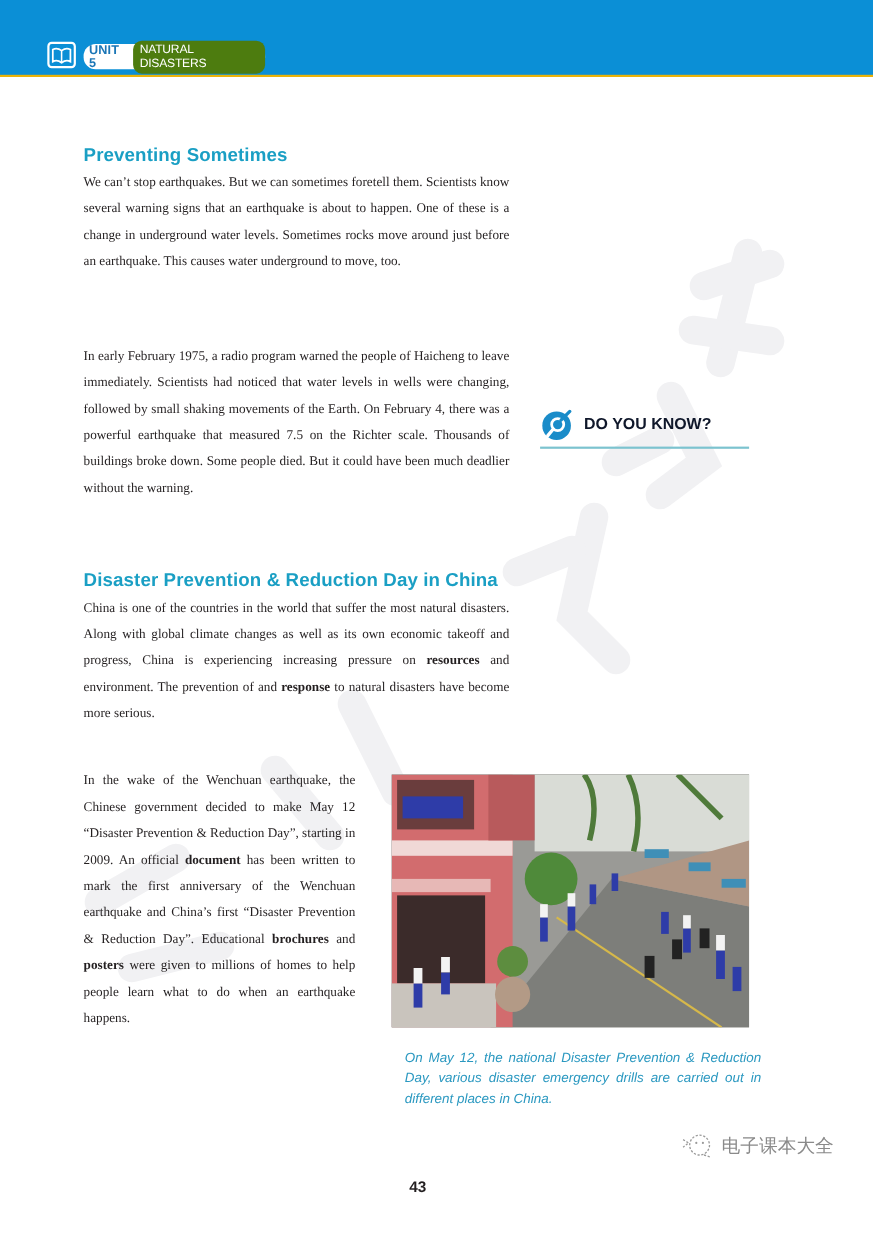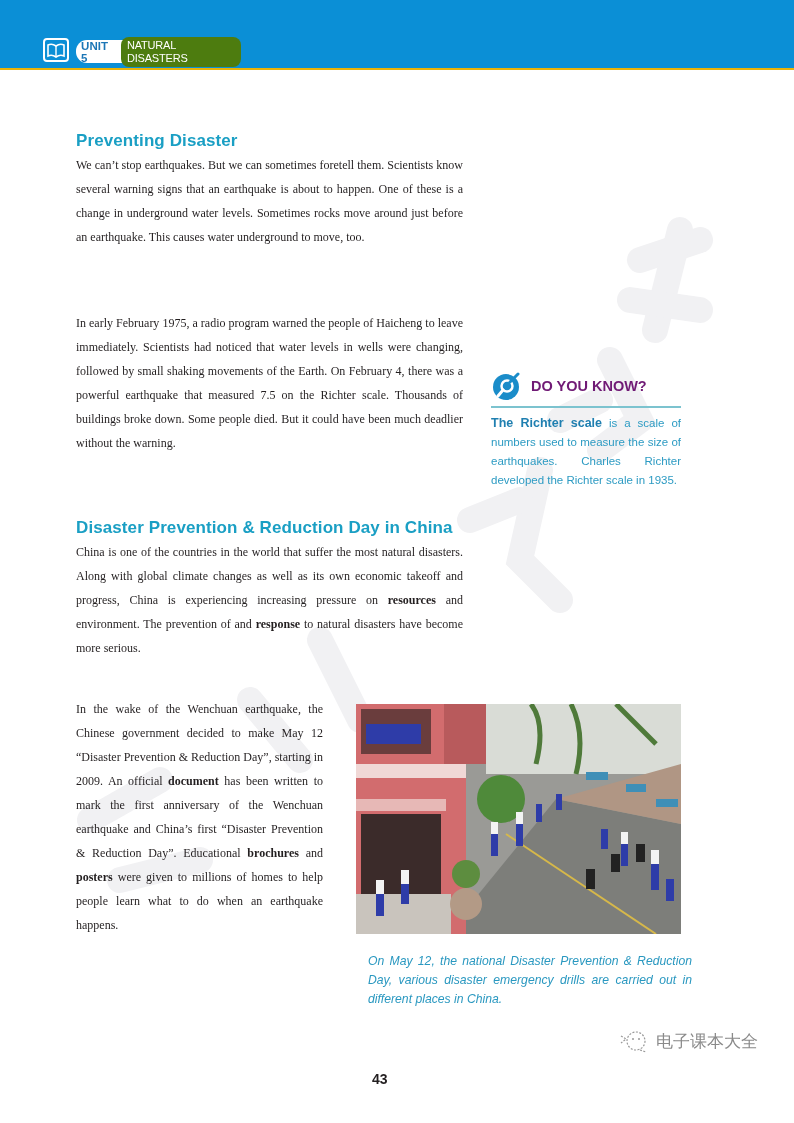--- a/index.html
+++ b/index.html
@@ -48,21 +48,21 @@
       text-align: justify; margin: 0;
     }
     .para b { font-weight: bold; }
 
     .dyk {
       position: absolute; left: 491px; top: 370px; width: 190px;
       font-family: "Liberation Sans", sans-serif;
     }
     .dyk-head { display: flex; align-items: center; height: 32px; }
     .dyk-icon { width: 32px; height: 32px; }
-    .dyk-title { font-weight: bold; font-size: 14.5px; color: #701a75; margin-left: 8px; }
+    .dyk-title { font-weight: bold; font-size: 14.5px; color: #0f172a; margin-left: 8px; }
     .dyk-rule { height: 2px; background: #7cc3cf; margin: 4px 0 6px 0; }
     .dyk-text { font-size: 11.5px; line-height: 19px; color: #2d9bc3; text-align: justify; margin: 0; }
     .dyk-text b { color: #1f7fb0; font-size: 12.5px; }
 
     .photo {
       position: absolute; left: 356px; top: 704px; width: 325px; height: 230px;
       overflow: hidden; background: #8f8f8c;
     }
     .caption {
       position: absolute; left: 357px; top: 941px; width: 324px;
@@ -105,36 +105,35 @@
       <path d="M560 420 L600 400"></path>
     <path d="M540 470 L520 560 L560 600"></path>
       <path d="M470 520 L520 500"></path>
     <path d="M320 640 L360 720"></path>
       <path d="M250 700 L300 760"></path>
     <path d="M90 820 L160 780"></path>
       <path d="M120 880 L200 860"></path>
   </g>
 </svg>
 
-<div class="heading" style="top:131px;">Preventing Disaster</div>
+<div class="heading" style="top:131px;">Preventing Sometimes</div>
 <p class="para" style="top:153px;">We can’t stop earthquakes. But we can sometimes foretell them. Scientists know several warning signs that an earthquake is about to happen. One of these is a change in underground water levels. Sometimes rocks move around just before an earthquake. This causes water underground to move, too.</p>
 <p class="para" style="top:311px;">In early February 1975, a radio program warned the people of Haicheng to leave immediately. Scientists had noticed that water levels in wells were changing, followed by small shaking movements of the Earth. On February 4, there was a powerful earthquake that measured 7.5 on the Richter scale. Thousands of buildings broke down. Some people died. But it could have been much deadlier without the warning.</p>
 
 <div class="dyk">
   <div class="dyk-head">
     <svg class="dyk-icon" viewBox="0 0 32 32">
       <circle cx="15" cy="17" r="13" fill="#1a8cc9"></circle>
       <circle cx="16" cy="16" r="5.5" fill="none" stroke="#fff" stroke-width="2.5"></circle>
       <line x1="12" y1="20" x2="7" y2="26" stroke="#fff" stroke-width="3" stroke-linecap="round"></line>
       <line x1="19" y1="12" x2="27" y2="4" stroke="#1a8cc9" stroke-width="3" stroke-linecap="round"></line>
     </svg>
     <span class="dyk-title">DO YOU KNOW?</span>
   </div>
   <div class="dyk-rule"></div>
-  <p class="dyk-text"><b>The Richter scale</b><span> is a scale of numbers used to measure the size of earthquakes. Charles Richter developed the Richter scale in 1935.</span></p>
 </div>
 
 <div class="heading" style="top:518px;">Disaster Prevention &amp; Reduction Day in China</div>
 <p class="para" style="top:540px;"><span>China is one of the countries in the world that suffer the most natural disasters. Along with global climate changes as well as its own economic takeoff and progress, China is experiencing increasing pressure on </span><b>resources</b><span> and environment. The prevention of and </span><b>response</b><span> to natural disasters have become more serious.</span></p>
 
 <p class="para" style="top:697px; width:247px;"><span>In the wake of the Wenchuan earthquake, the Chinese government decided to make May 12 “Disaster Prevention &amp; Reduction Day”, starting in 2009. An official </span><b>document</b><span> has been written to mark the first anniversary of the Wenchuan earthquake and China’s first “Disaster Prevention &amp; Reduction Day”. Educational </span><b>brochures</b><span> and </span><b>posters</b><span> were given to millions of homes to help people learn what to do when an earthquake happens.</span></p>
 
 <div class="photo">
   <svg width="325" height="230" viewBox="0 0 325 230">
     <rect x="0" y="0" width="325" height="230" fill="#9a9a96"></rect>

